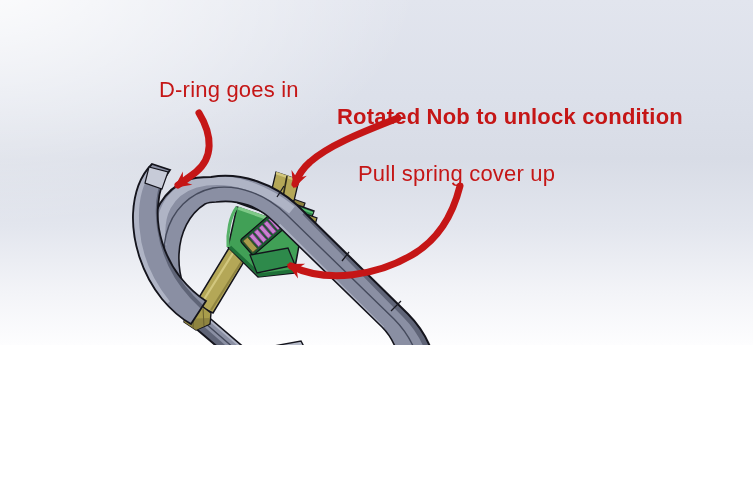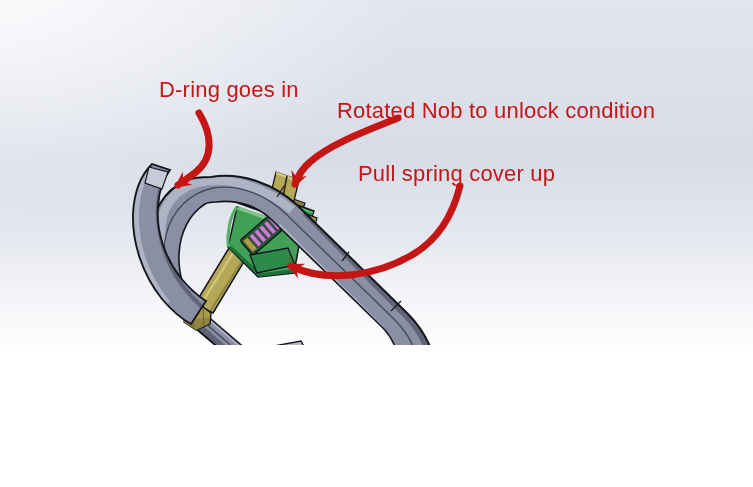--- a/index.html
+++ b/index.html
@@ -15,21 +15,21 @@
   .stage svg{position:absolute;left:0;top:0;}
   .annotation{
     position:absolute;
     color:var(--annotation-red,#C51616);
     font-size:22px;
     line-height:1.05;
     white-space:nowrap;
     letter-spacing:.2px;
   }
   .ann-1{left:159px;top:78px;}
-  .ann-2{left:337px;top:99px;}
+  .ann-2{left:337px;top:105px;font-weight:bold;}
   .ann-3{left:358px;top:162px;text-align:right;}
 </style>
 </head>
 <body>
 
 <div class="stage">
 
   <svg width="753" height="487" viewBox="0 0 753 487">
     <defs>
       <marker id="ah" viewBox="0 0 12 12" refX="8.5" refY="6" markerWidth="2.7" markerHeight="2.7" orient="auto" markerUnits="strokeWidth">

